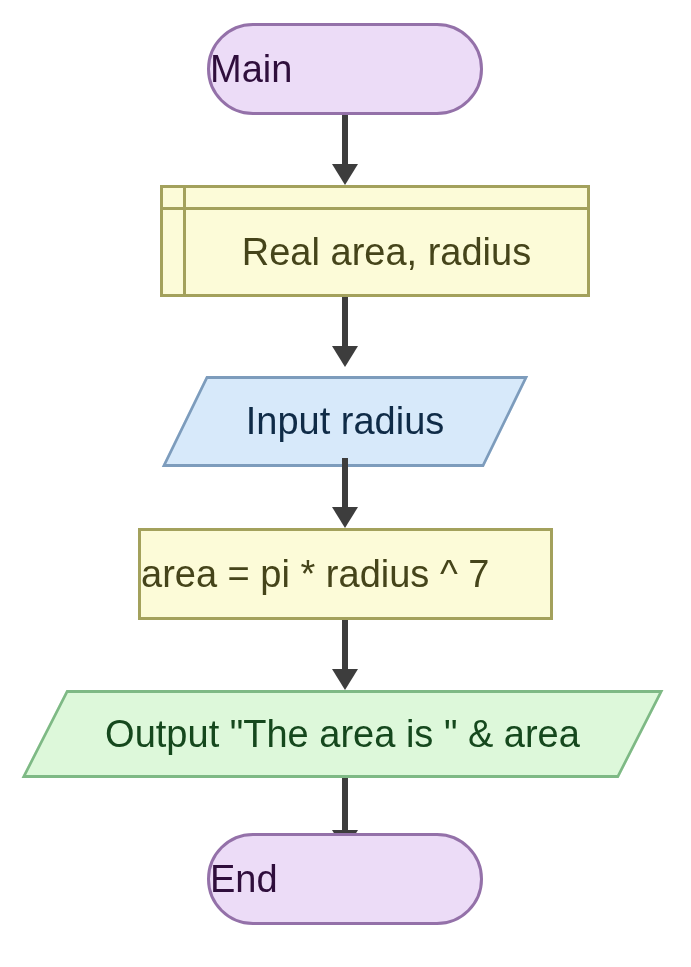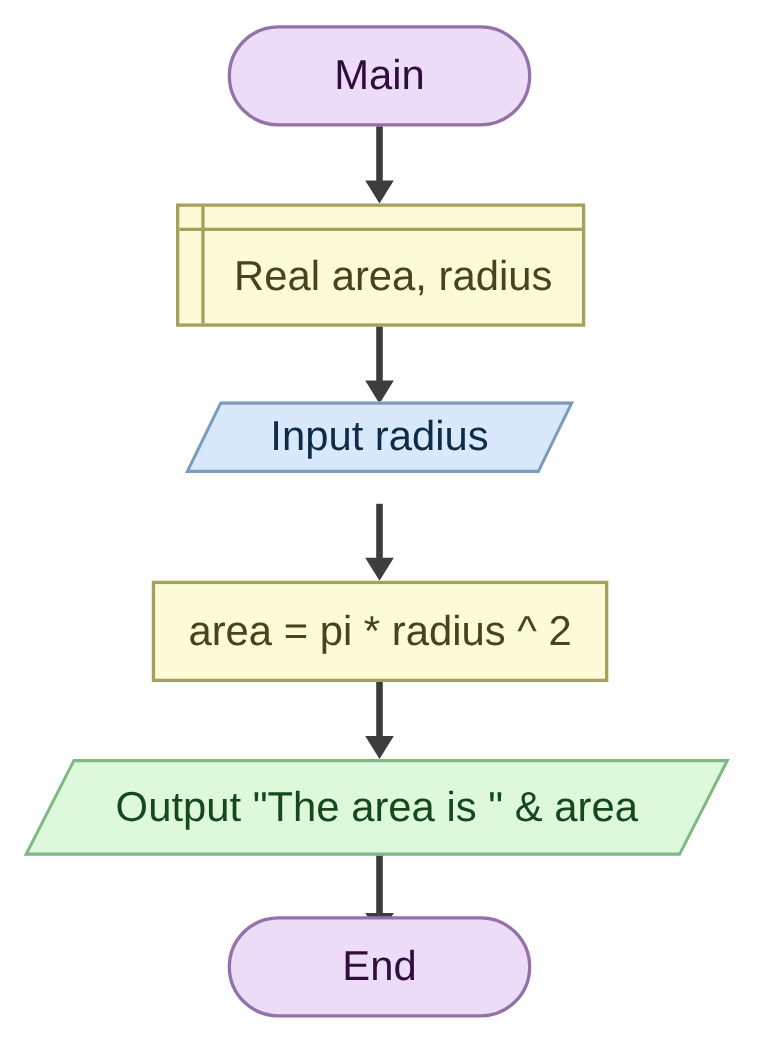--- a/index.html
+++ b/index.html
@@ -14,36 +14,36 @@
     background: var(--background, #ffffff);
     font-family: "Liberation Sans", sans-serif;
     font-size: 38px;
     overflow: hidden;
   }
   .node {
     position: absolute;
     box-sizing: border-box;
     display: flex;
     align-items: center;
-    justify-content: center;
+    justify-content: flex-start;
     text-align: center;
   }
   
   .terminal {
     background: var(--terminal-fill, #ecdcf7);
     border: 3px solid var(--terminal-border, #9471a9);
     border-radius: 46px;
     color: var(--terminal-text, #2f0e3c);
   }
   .node-main { left: 207px; top: 23px;  width: 276px; height: 92px; }
   .node-end  { left: 207px; top: 833px; width: 276px; height: 92px; }
 
   
   .declaration {
-    left: 160px; top: 185px; width: 372px; height: 112px;
+    left: 160px; top: 185px; width: 430px; height: 112px;
     background: var(--process-fill, #fcfbd8);
     border: 3px solid var(--process-border, #a3a15c);
     color: var(--process-text, #45441a);
   }
   .decl-hline {
     position: absolute; left: 0; right: 0; top: 19px; height: 3px;
     background: var(--process-border, #a3a15c);
   }
   .decl-vline {
     position: absolute; top: 0; bottom: 0; left: 20px; width: 3px;
@@ -62,21 +62,21 @@
     color: var(--process-text, #45441a);
   }
 
   
   .pnode { position: absolute; }
   .pshape {
     position: absolute;
     left: 0; top: 0; right: 0; bottom: 0;
     box-sizing: border-box;
   }
-  .pnode-input { left: 184px; top: 365px; width: 322px; height: 65px; }
+  .pnode-input { left: 184px; top: 376px; width: 322px; height: 91px; }
   .pnode-input .pshape {
     background: var(--input-fill, #d7e9fa);
     border: 3px solid var(--input-border, #7d9cbc);
     transform: skewX(-26deg);
   }
   .pnode-output { left: 44px; top: 690px; width: 597px; height: 88px; }
   .pnode-output .pshape {
     background: var(--output-fill, #ddf8da);
     border: 3px solid var(--output-border, #7eb985);
     transform: skewX(-27deg);
@@ -140,21 +140,21 @@
       <span>Input radius</span>
     </div>
   </div>
 
   <div class="arrow arrow-3">
     <div class="arrow-shaft"></div>
     <div class="arrow-head"></div>
   </div>
 
   <div class="node process">
-    <span>area = pi * radius ^ 2</span>
+    <span>area = pi * radius ^ 7</span>
   </div>
 
   <div class="arrow arrow-4">
     <div class="arrow-shaft"></div>
     <div class="arrow-head"></div>
   </div>
 
   <div class="pnode pnode-output">
     <div class="pshape"></div>
     <div class="plabel">

